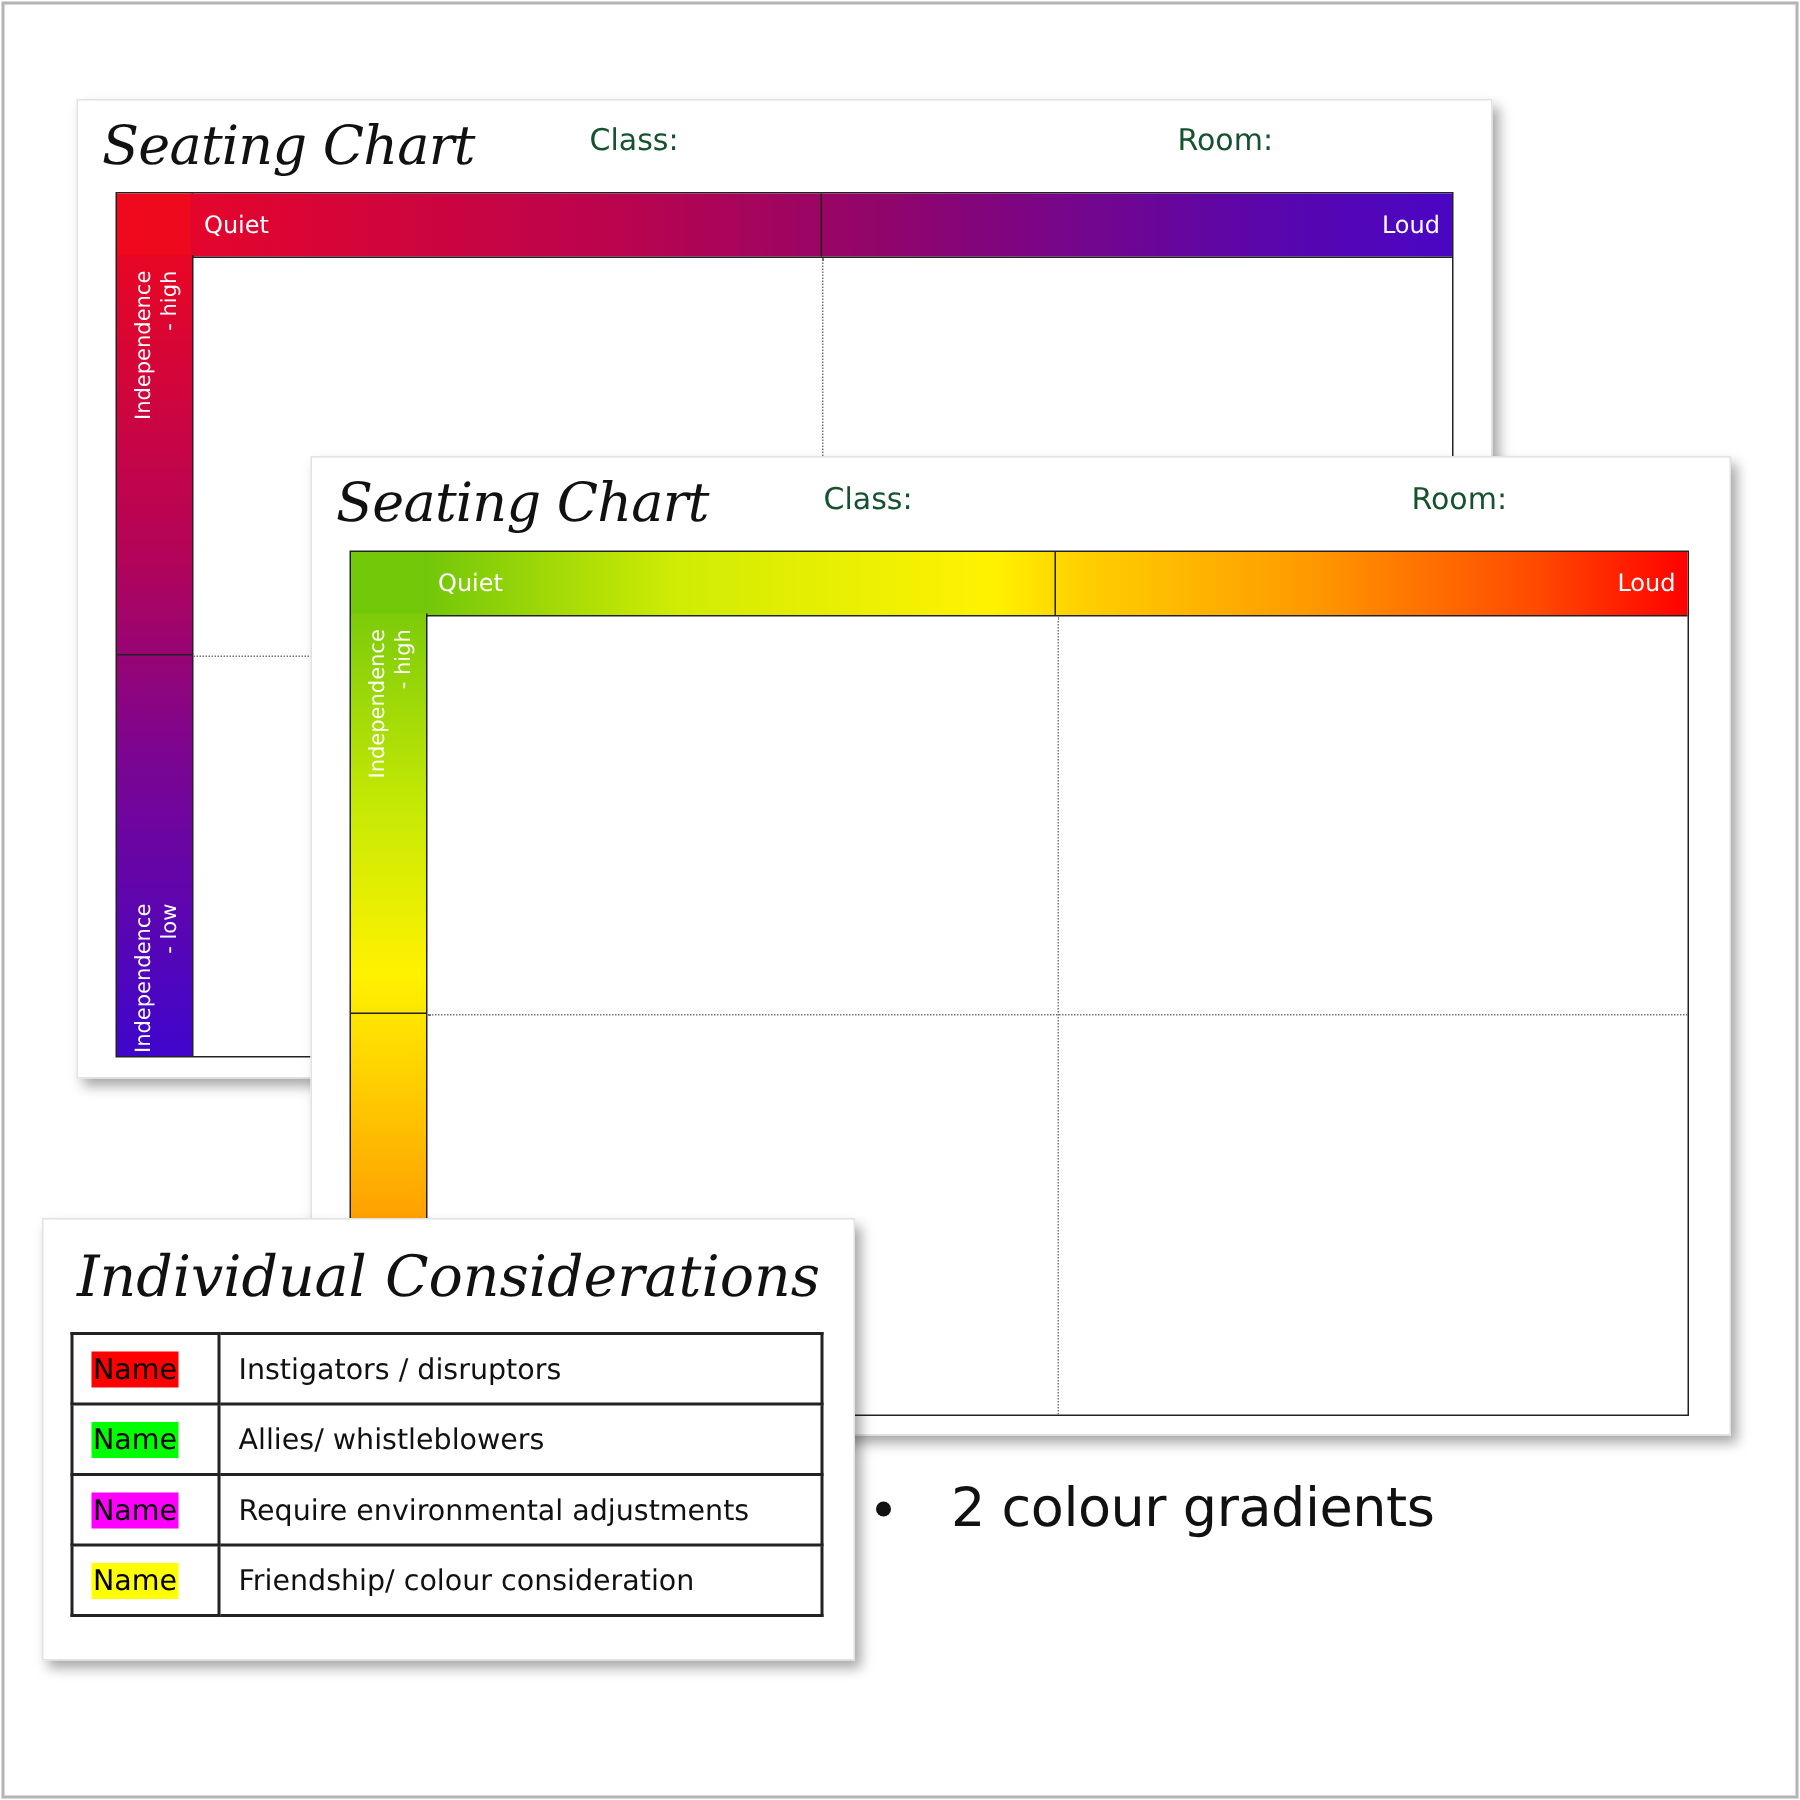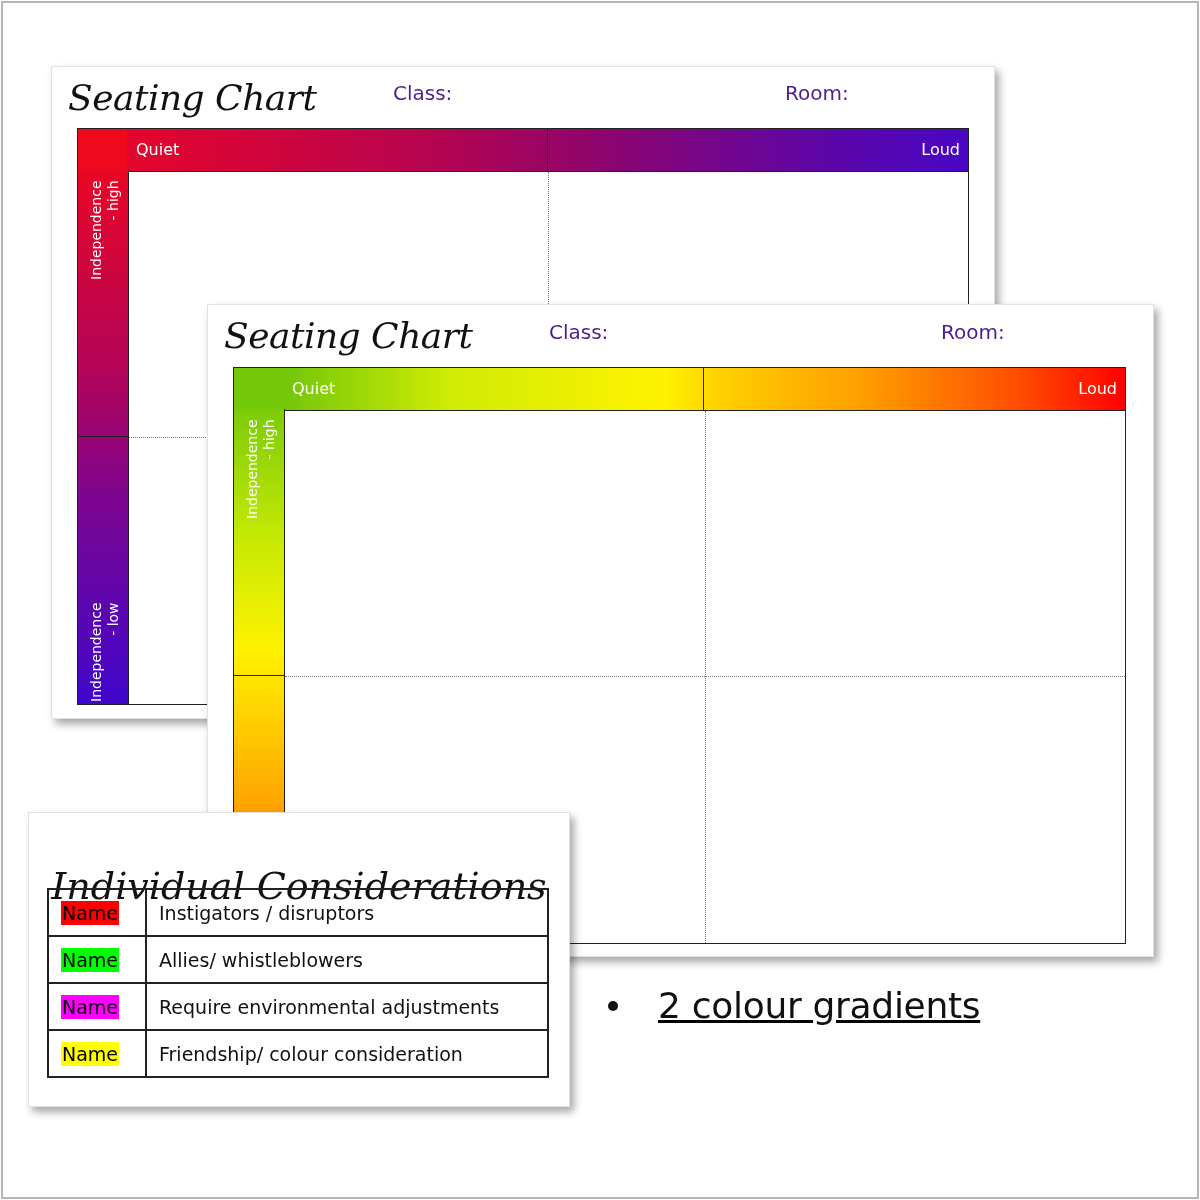--- a/index.html
+++ b/index.html
@@ -18,21 +18,21 @@
     border: 1px solid #e2e2e2;
   }
   .script-title {
     position: absolute;
     font-family: "DejaVu Serif", serif;
     font-style: italic;
     color: #111;
     letter-spacing: -0.5px;
   }
   .hdr-label {
-    position: absolute; color: #4c1d95; font-size: 20px;
+    position: absolute; color: #14532d; font-size: 20px;
     font-family: "DejaVu Sans", sans-serif;
   }
   .grid {
     position: absolute; border: 1.5px solid #222; box-sizing: border-box;
   }
   .corner { position: absolute; left: 0; top: 0; border-right: 1.5px solid #222; border-bottom: 1.5px solid #222; box-sizing: border-box; }
   .topbar { position: absolute; top: 0; border-bottom: 1.5px solid #222; box-sizing: border-box; padding-left: 25px; }
   .sidebar { position: absolute; left: 0; border-right: 1.5px solid #222; box-sizing: border-box; }
   .topbar .divider { position: absolute; top: 0; bottom: 0; width: 0; border-left: 1.5px solid #222; }
   .sidebar .divider { position: absolute; left: 0; right: 0; height: 0; border-top: 1.5px solid #222; }
@@ -45,35 +45,35 @@
     font-family: "DejaVu Sans", sans-serif;
     transform: rotate(-90deg); transform-origin: left top;
     white-space: pre; text-align: right;
   }
   .dot-h { position: absolute; height: 0; border-top: 1.5px dotted #777; }
   .dot-v { position: absolute; width: 0; border-left: 1.5px dotted #777; }
 
   
   .key-title {
     position: absolute; left: 0; right: 0; top: 16px; text-align: center;
-    font-family: "DejaVu Serif", serif; font-style: italic; font-size: 38px; color: #111; margin-top: 35px;
+    font-family: "DejaVu Serif", serif; font-style: italic; font-size: 38px; color: #111;
   }
   table.key {
     position: absolute; left: 18px; top: 75px; width: 502px;
     border-collapse: collapse;
   }
   table.key td {
     border: 2px solid #222; height: 45px; padding: 0 0 0 12px;
     font-family: "DejaVu Sans", sans-serif; font-size: 19px; color: #111;
   }
   table.key td.namecell { width: 84px; padding-left: 12px; }
   .swatch { padding: 1px 1px; font-size: 19px; color: #000; }
 
   ul.features {
-    position: absolute; left: 604px; top: 982px; margin: 0; padding: 0; list-style: none; text-decoration: underline;
+    position: absolute; left: 580px; top: 982px; margin: 0; padding: 0; list-style: none;
   }
   ul.features li {
     font-family: "DejaVu Sans", sans-serif; font-size: 36px; color: #111;
     line-height: 47.5px; position: relative; padding-left: 54px;
     letter-spacing: -0.3px;
   }
   ul.features li .bullet {
     position: absolute; left: 4px; top: 19px; width: 10px; height: 10px;
     border-radius: 50%; background: #111;
   }

